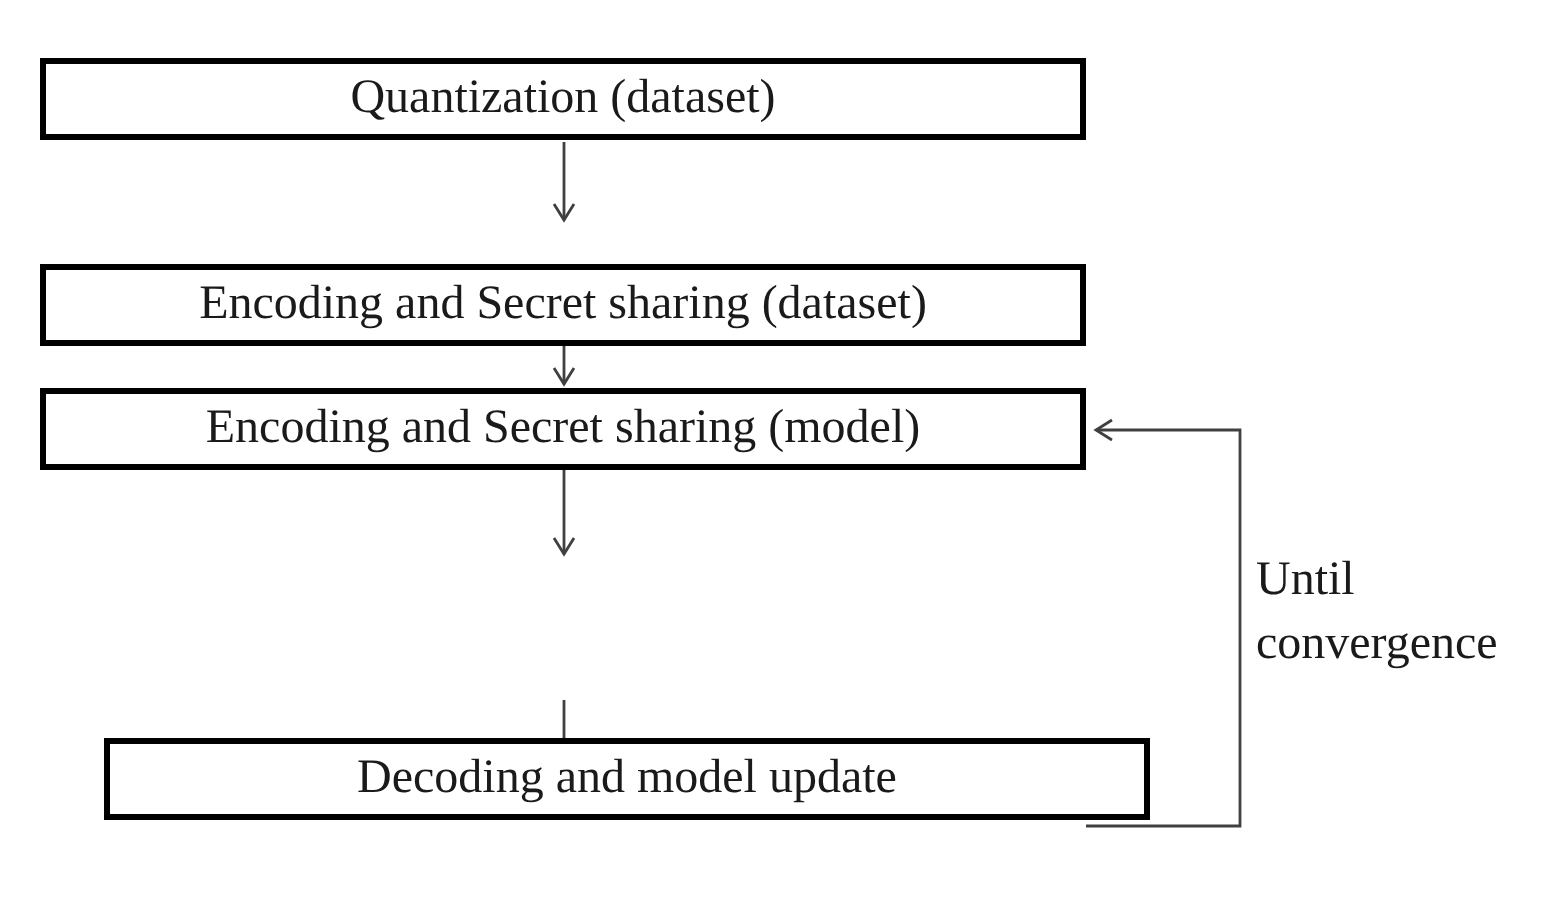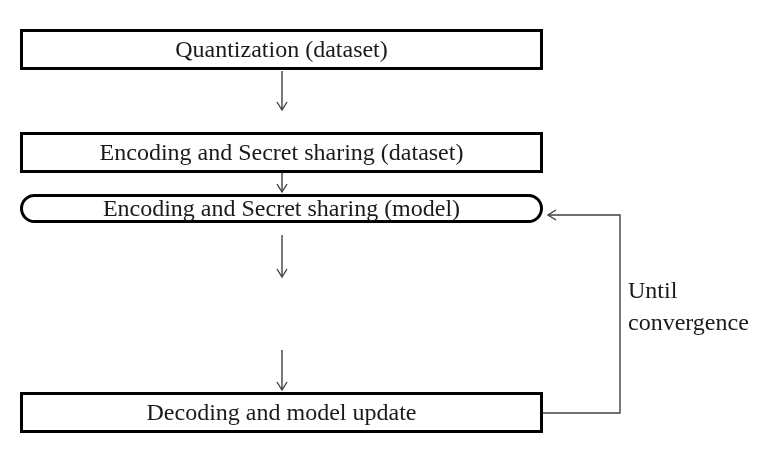--- a/index.html
+++ b/index.html
@@ -46,23 +46,23 @@
     display: flex;
     align-items: center;
     justify-content: center;
     text-align: center;
     font-size: 24px;
     line-height: 31px;
     white-space: pre-line;
   }
   .box-1 { top: 29px;  height: 41px; }
   .box-2 { top: 100px; height: 41px; margin-top: 32px; }
-  .box-3 { top: 194px; height: 29px; border-radius: 18px; }
+  .box-3 { top: 194px; height: 41px; }
   .box-4 { top: 279px; height: 71px; }
-  .box-5 { top: 392px; height: 41px; }
+  .box-5 { top: 369px; height: 41px; margin-left: 32px; }
   .loop-label {
     position: absolute;
     left: 628px;
     top: 274px;
     font-size: 24px;
     line-height: 32px;
     white-space: pre-line;
     text-align: left;
   }
 </style>

